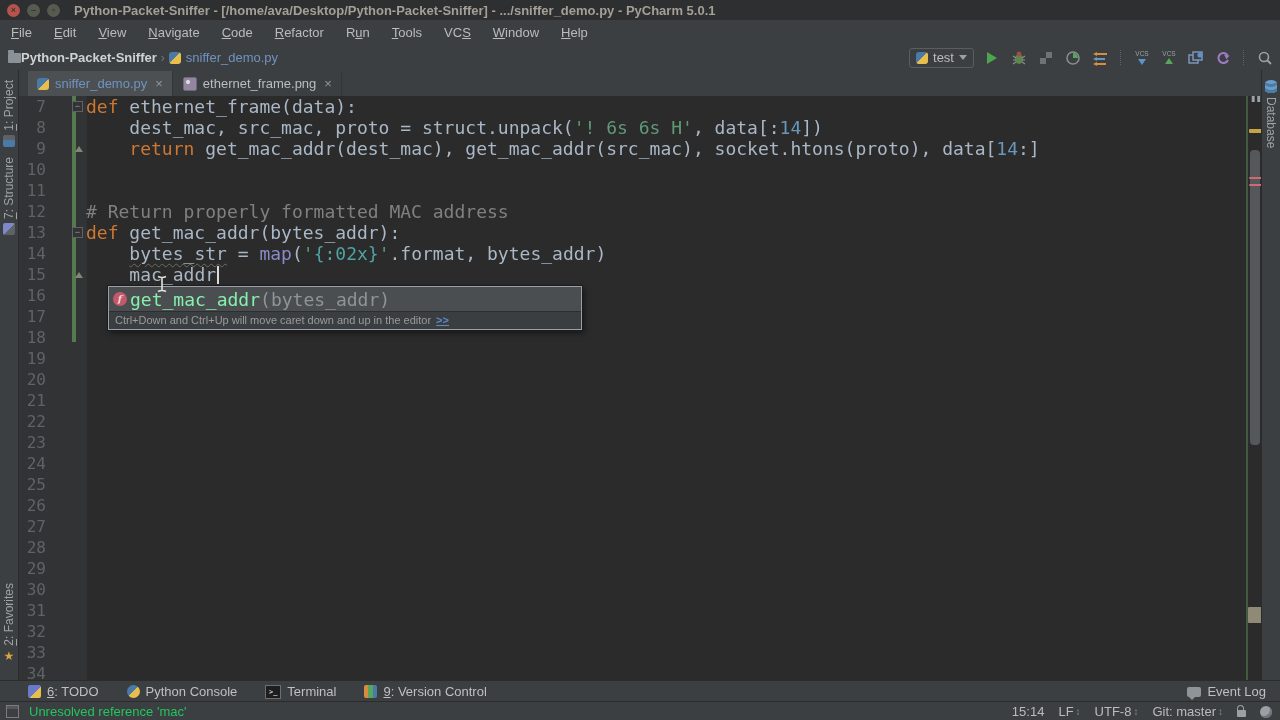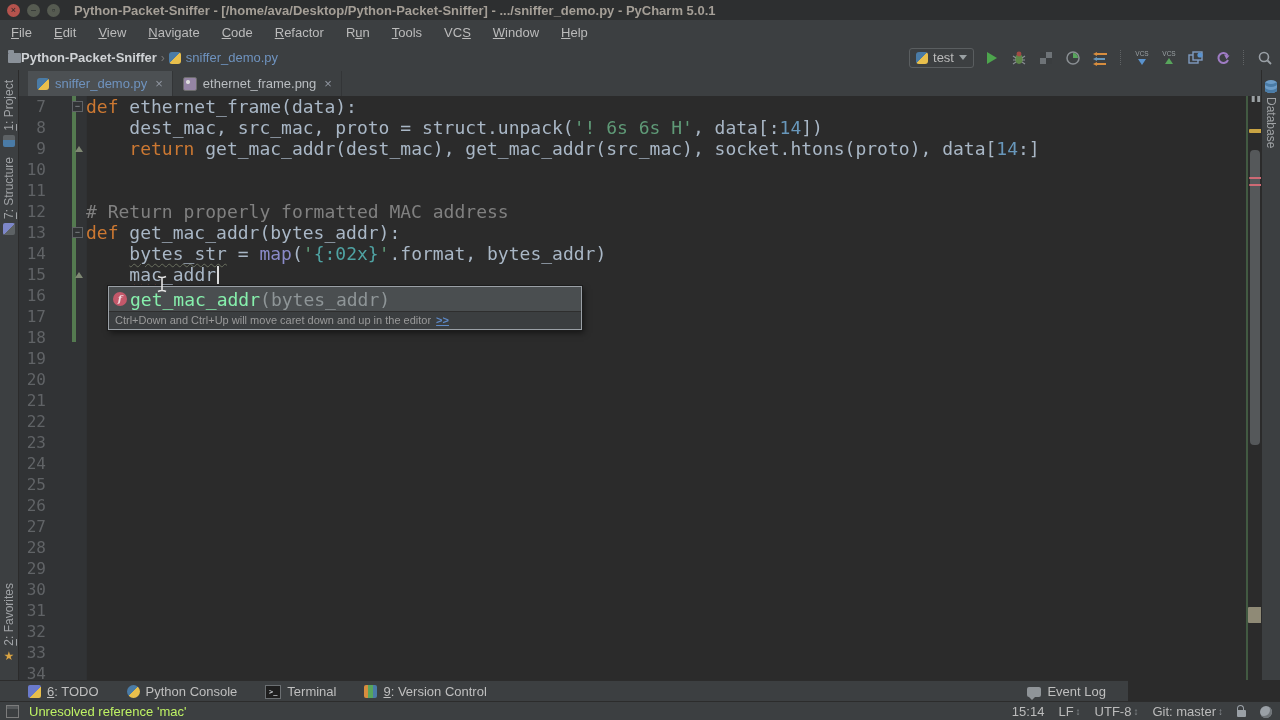--- a/index.html
+++ b/index.html
@@ -95,37 +95,37 @@
          box-shadow:0 0 0 1px #1c1c1c,2px 3px 6px rgba(0,0,0,.5);z-index:40;}
   .popup-item{height:24px;display:flex;align-items:center;background:#4a4e50;padding-left:4px;}
   .func-icon{width:14px;height:14px;border-radius:50%;background:#c4586a;color:#f2d9de;font:italic bold 10px/14px "DejaVu Serif",serif;
              text-align:center;margin-right:3px;flex:none;}
   .popup-name{font:18px/21px "DejaVu Sans Mono",monospace;color:#86efac;}
   .popup-params{font:18px/21px "DejaVu Sans Mono",monospace;color:#8e9597;}
   .popup-hint{background:#3b3e40;border-top:1px solid #2e2e2e;color:#9a9a9a;font-size:11px;
               padding:2px 6px 3px 6px;display:flex;align-items:flex-start;gap:5px;}
   .hint-link{color:#5f8ac7;text-decoration:underline;font-weight:bold;}
   
-  .tw-bar{position:absolute;left:0;top:680px;width:1128px;height:21px;background:#3c3f41;
+  .tw-bar{position:absolute;left:0;top:680px;width:1280px;height:21px;background:#3c3f41;
           border-top:1px solid #2c2c2c;display:flex;align-items:center;z-index:35;}
   .tw-item{display:inline-flex;align-items:center;gap:6px;font-size:13px;color:#bfbfbf;margin-left:28px;}
   .tw-right{margin-left:auto;margin-right:14px;display:inline-flex;align-items:center;gap:6px;font-size:13px;color:#bfbfbf;}
   .icon-todo{width:13px;height:13px;border-radius:2px;background:linear-gradient(135deg,#6a7acb 55%,#e8bf4c 55%);}
   .icon-pycon{width:13px;height:13px;border-radius:50%;background:linear-gradient(135deg,#4a7ba6 50%,#e8bf4c 50%);}
   .icon-terminal{width:14px;height:12px;background:#1e1e1e;border:1px solid #6b6f72;color:#cfd4d8;
                  font:bold 7px/12px "DejaVu Sans Mono",monospace;text-align:center;}
   .icon-vc{width:13px;height:13px;border-radius:2px;background:linear-gradient(90deg,#d78d3e 33%,#58a55c 33% 66%,#4a7ba6 66%);}
   .icon-bubble{width:14px;height:10px;border-radius:2px;background:#8f9498;position:relative;}
   .icon-bubble:after{content:"";position:absolute;left:2px;bottom:-3px;border-left:3px solid transparent;
                  border-right:3px solid transparent;border-top:3px solid #8f9498;}
   
   .statusbar{position:absolute;left:0;top:701px;width:1280px;height:19px;background:#3c3f41;
              border-top:1px solid #2c2c2c;display:flex;align-items:center;font-size:13px;color:#bbbbbb;z-index:35;}
   .sb-grid{width:11px;height:11px;border:1px solid #7c7c7c;margin-left:6px;background:linear-gradient(180deg,#55585a 30%,transparent 30%);}
-  .sb-msg{margin-left:10px;color:#bef264;}
+  .sb-msg{margin-left:10px;color:#22c55e;}
   .sb-right{margin-left:auto;display:flex;align-items:center;gap:14px;margin-right:8px;}
   .sb-item{display:inline-flex;align-items:center;gap:2px;}
   .sb-ud{color:#8a8f93;font-size:10px;}
   .icon-lock{width:9px;height:7px;background:#9aa0a6;border-radius:1px;position:relative;margin-top:4px;}
   .icon-lock:before{content:"";position:absolute;left:0px;top:-5px;width:5px;height:5px;border:1.5px solid #9aa0a6;
                     border-bottom:none;border-radius:4px 4px 0 0;}
   .icon-hector{width:12px;height:12px;border-radius:50%;background:#9aa0a6;
                box-shadow:inset -2px -2px 0 #6f7478;}
   
   .mouse{position:absolute;left:156px;top:275px;z-index:60;}
@@ -467,21 +467,21 @@
         <span class="tw-item">
           <span class="icon-terminal">&gt;_</span>
           <span>Terminal</span>
         </span>
         <span class="tw-item">
           <span class="icon-vc"></span>
           <span><span class="mn">9</span>: Version Control</span>
         </span>
       </span>
     <span class="tw-right" id="tw-right">
-        <span class="tw-item" style="margin: 8px;">
+        <span class="tw-item" style="margin: 0px;">
           <span class="icon-bubble"></span>
           <span>Event Log</span>
         </span>
       </span>
   </div>
 
   <div class="statusbar">
     <span class="sb-grid"></span>
     <span class="sb-msg">Unresolved reference 'mac'</span>
     <span class="sb-right" id="sb-right">

